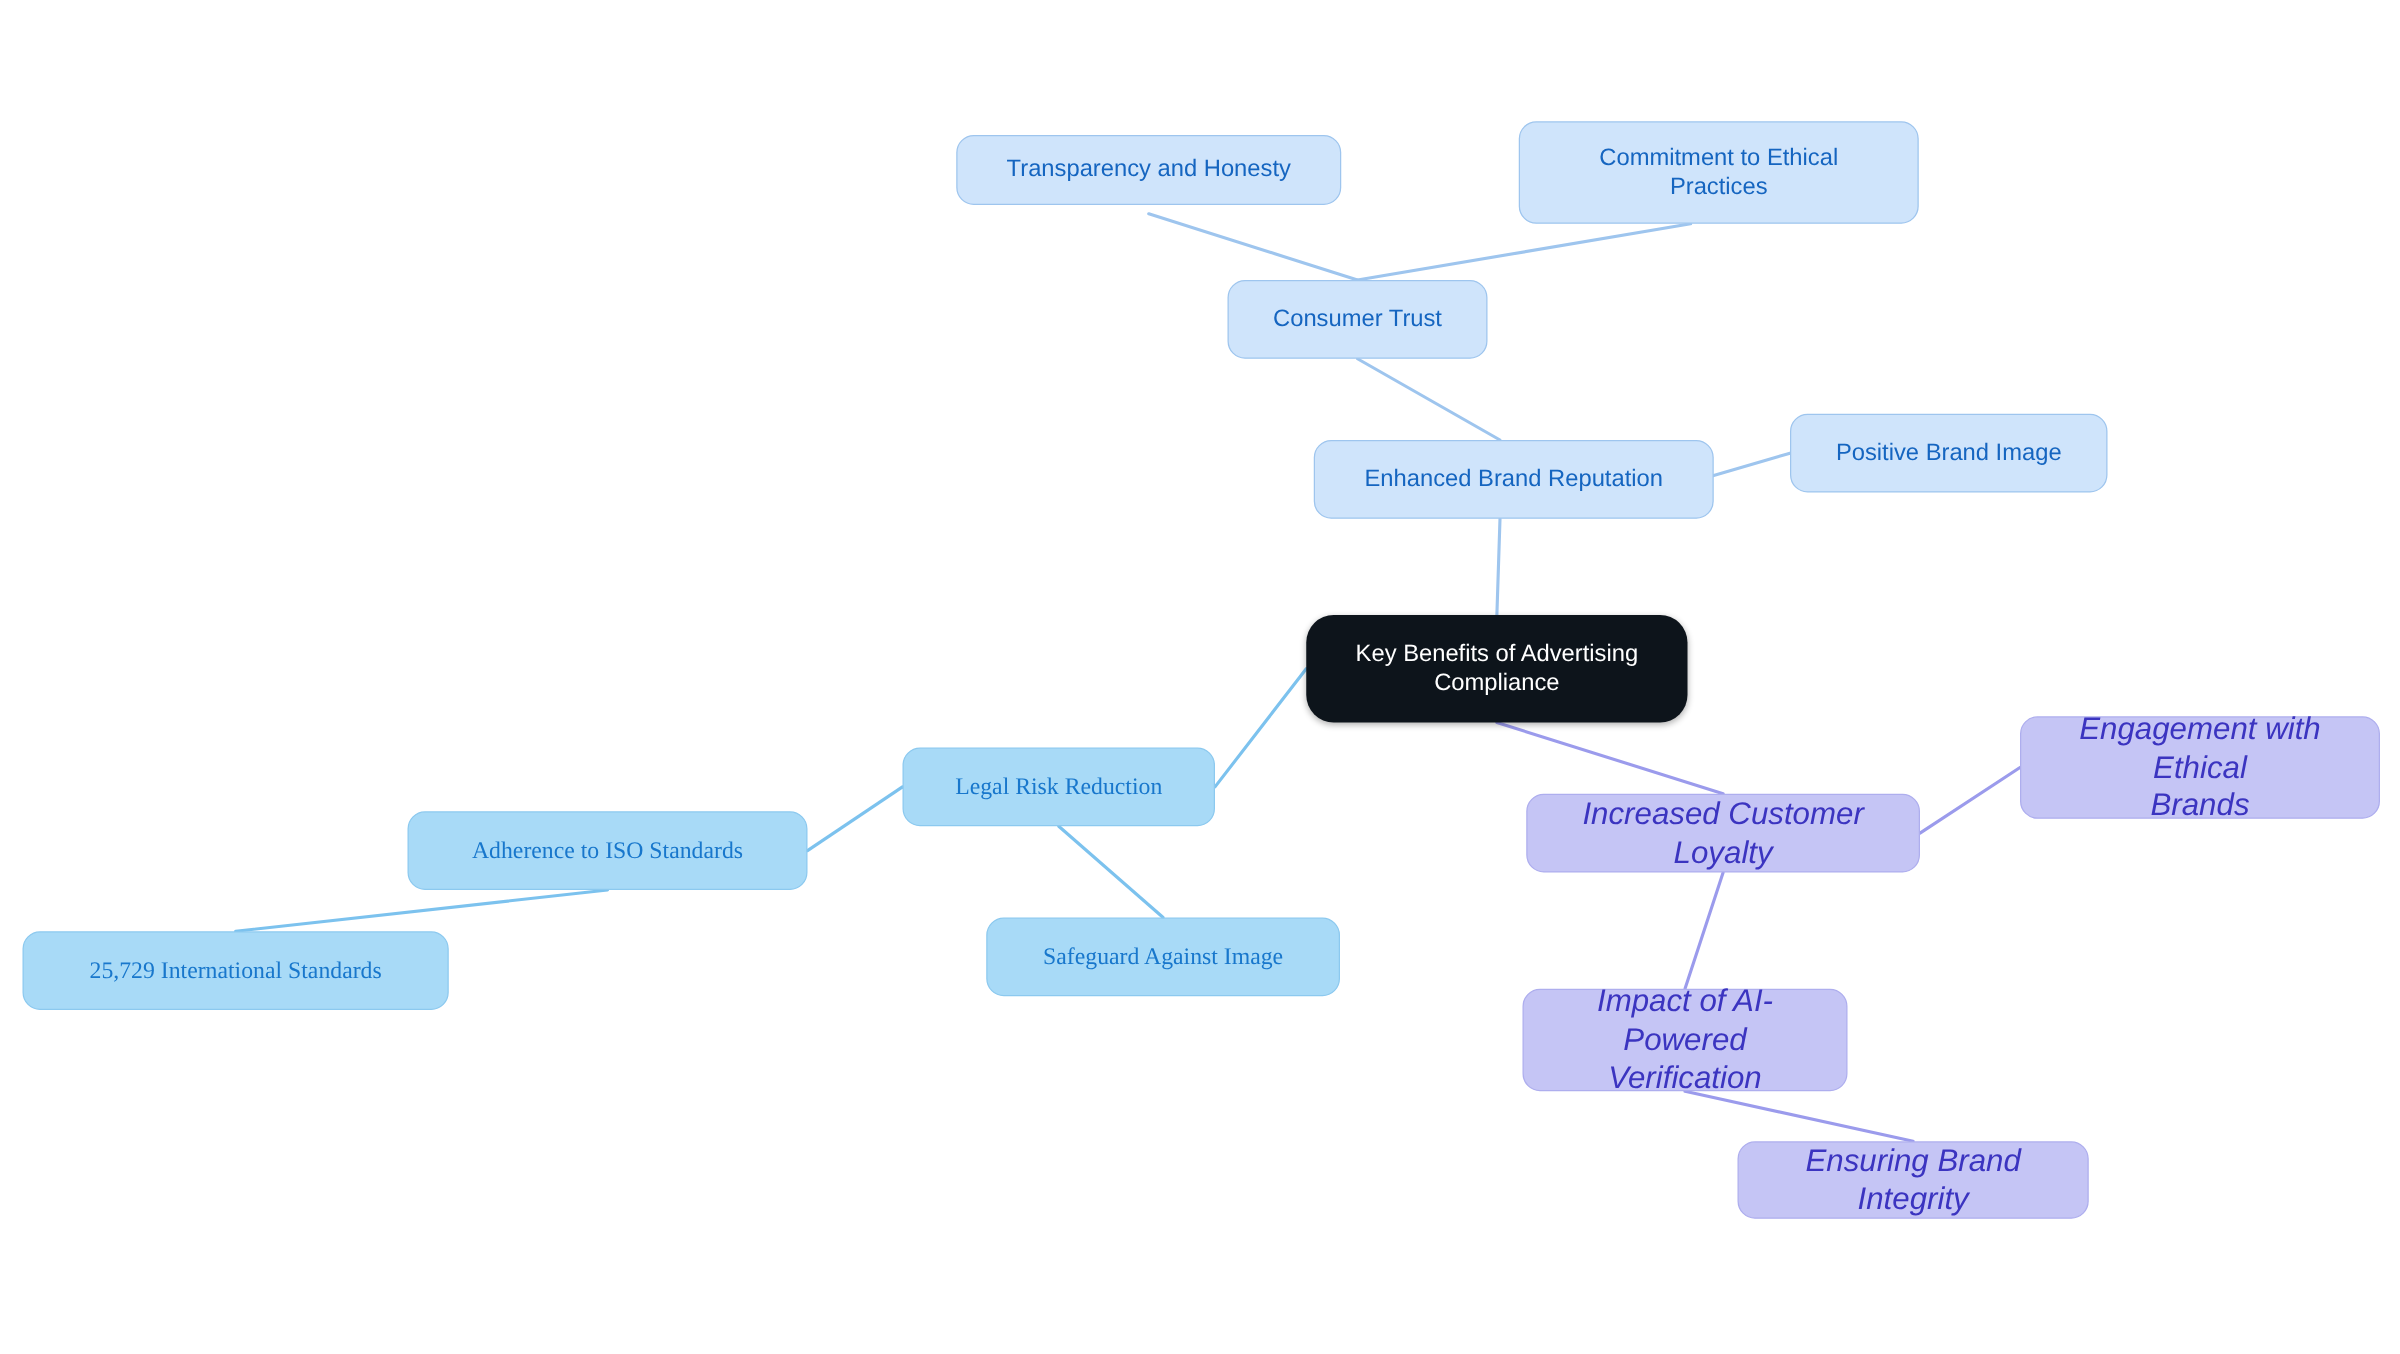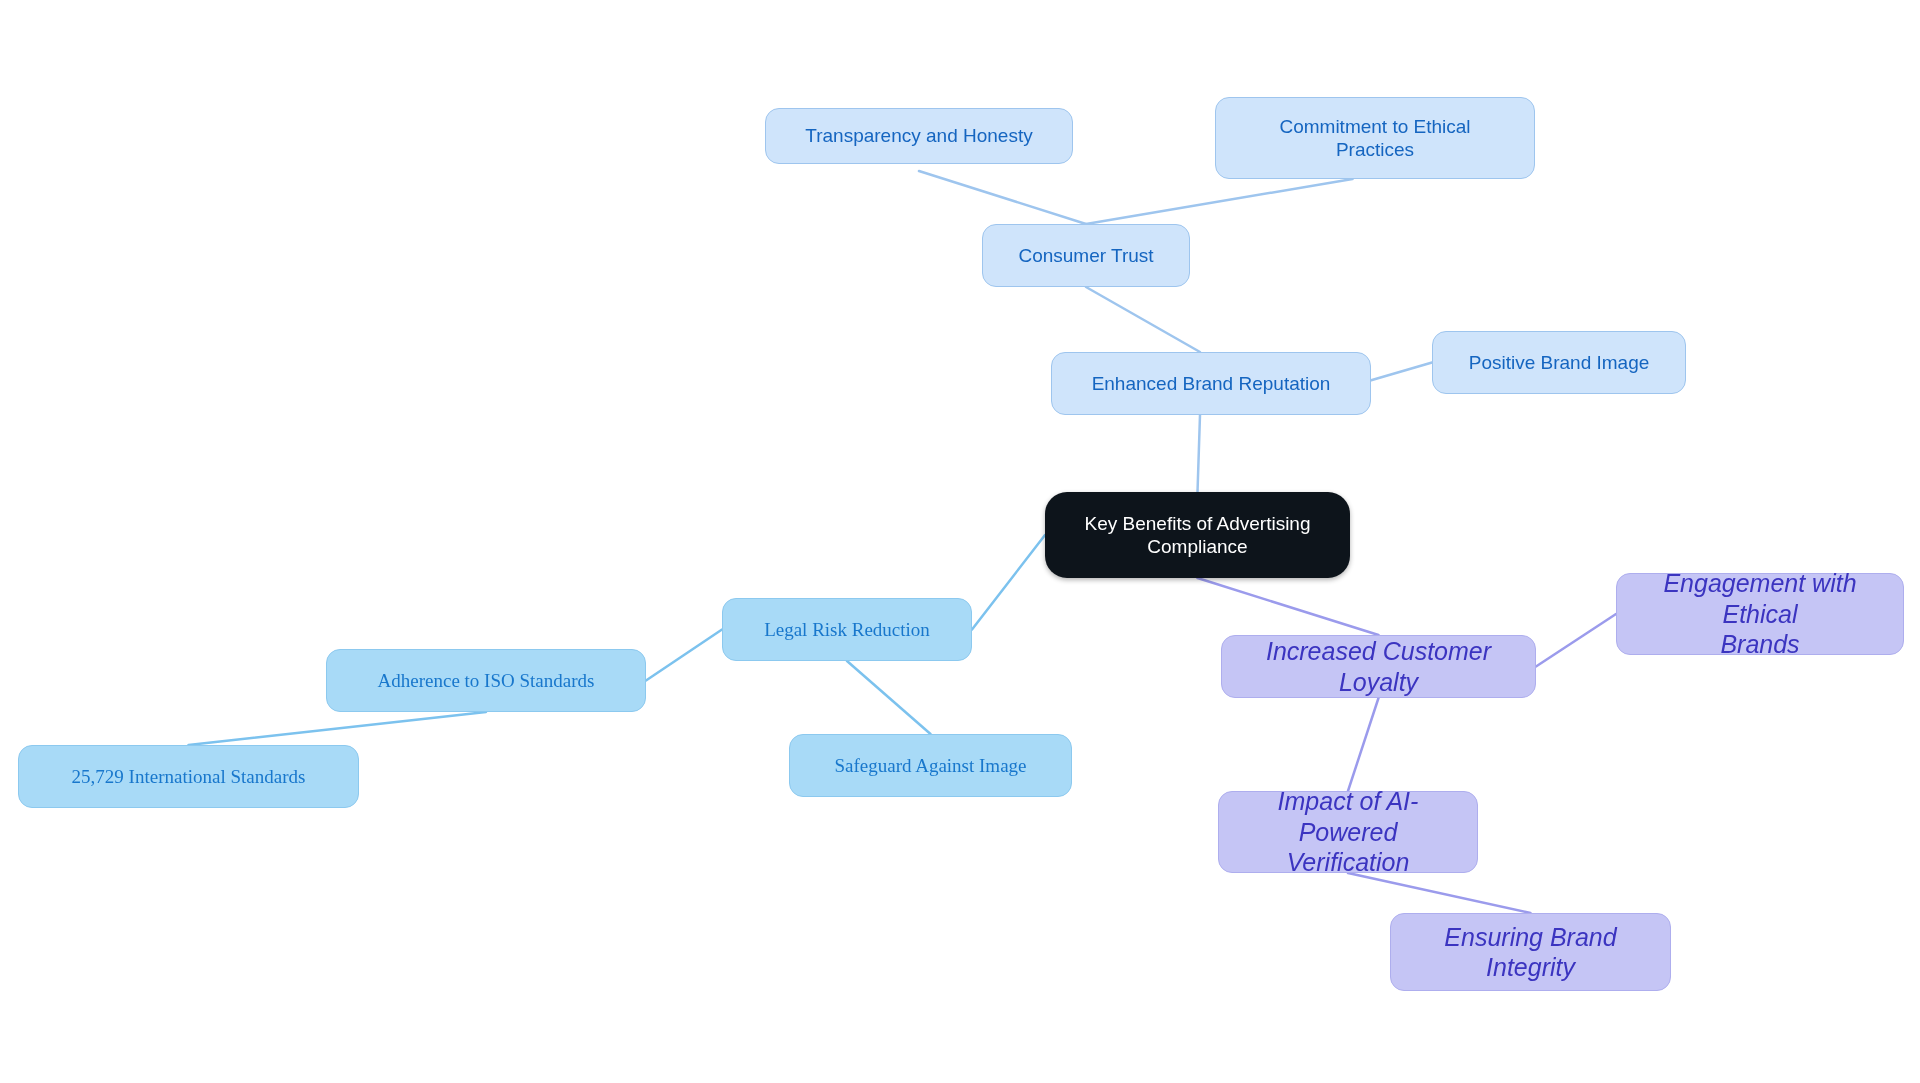--- a/index.html
+++ b/index.html
@@ -98,15 +98,15 @@
       <div class="node node-blue" style="left: 1432px; top: 331px; width: 254px; height: 63px;">Positive Brand Image</div>
       <div class="node node-cyan" style="left: 722px; top: 598px; width: 250px; height: 63px;">Legal Risk Reduction</div>
       <div class="node node-cyan" style="left: 326px; top: 649px; width: 320px; height: 63px;">Adherence to ISO Standards</div>
       <div class="node node-cyan" style="left: 18px; top: 745px; width: 341px; height: 63px;">25,729 International Standards</div>
       <div class="node node-cyan" style="left: 789px; top: 734px; width: 283px; height: 63px;">Safeguard Against Image</div>
       <div class="node node-purple" style="left: 1221px; top: 635px; width: 315px; height: 63px;">Increased Customer Loyalty</div>
       <div class="node node-purple" style="left: 1616px; top: 573px; width: 288px; height: 82px;">Engagement with Ethical
 Brands</div>
       <div class="node node-purple" style="left: 1218px; top: 791px; width: 260px; height: 82px;">Impact of AI-Powered
 Verification</div>
-      <div class="node node-purple" style="left: 1390px; top: 913px; width: 281px; height: 78px;">Ensuring Brand Integrity</div>
+      <div class="node node-purple" style="left: 1390px; top: 913px; width: 281px; height: 62px;">Ensuring Brand Integrity</div>
     </div>
 </div>
 
 </body></html>

